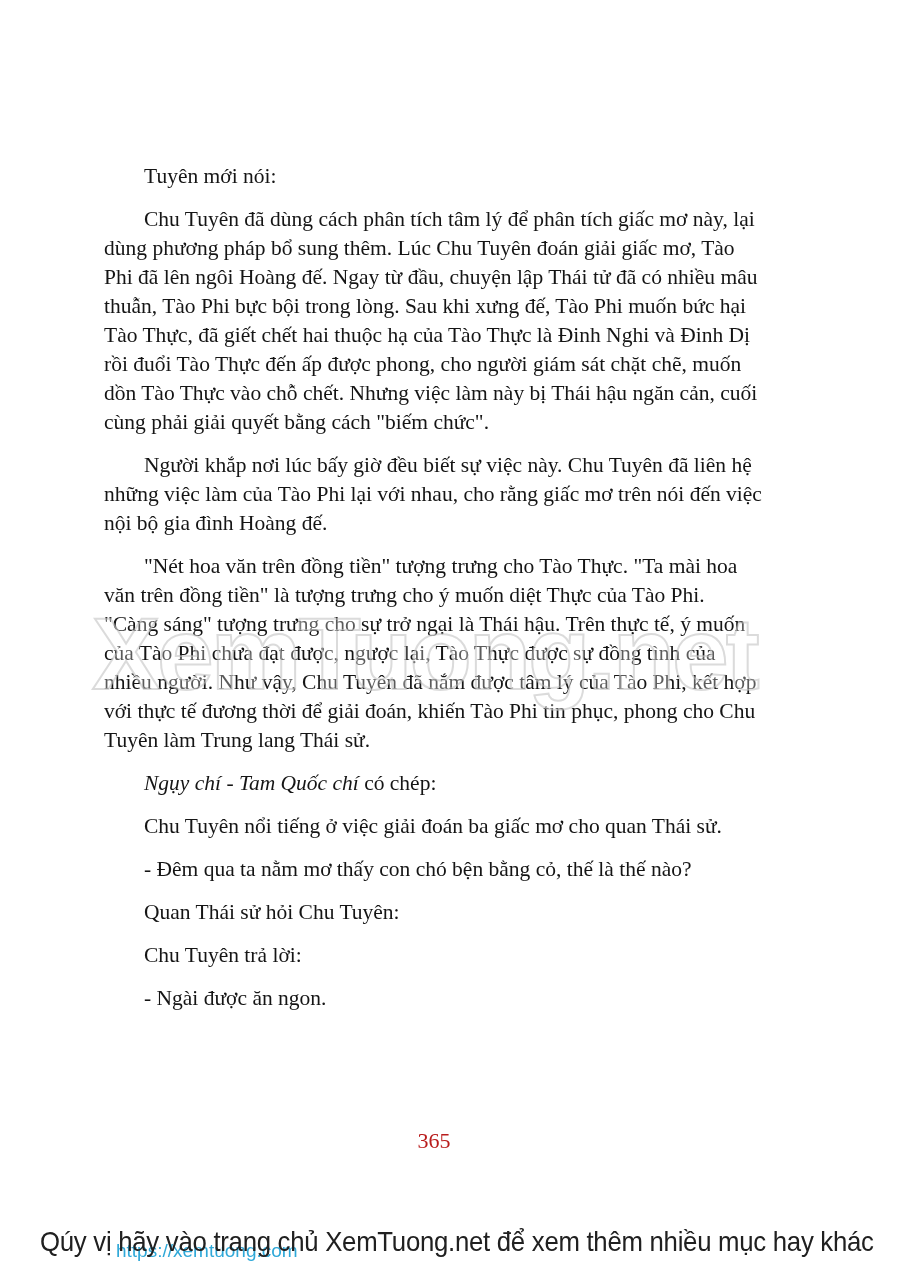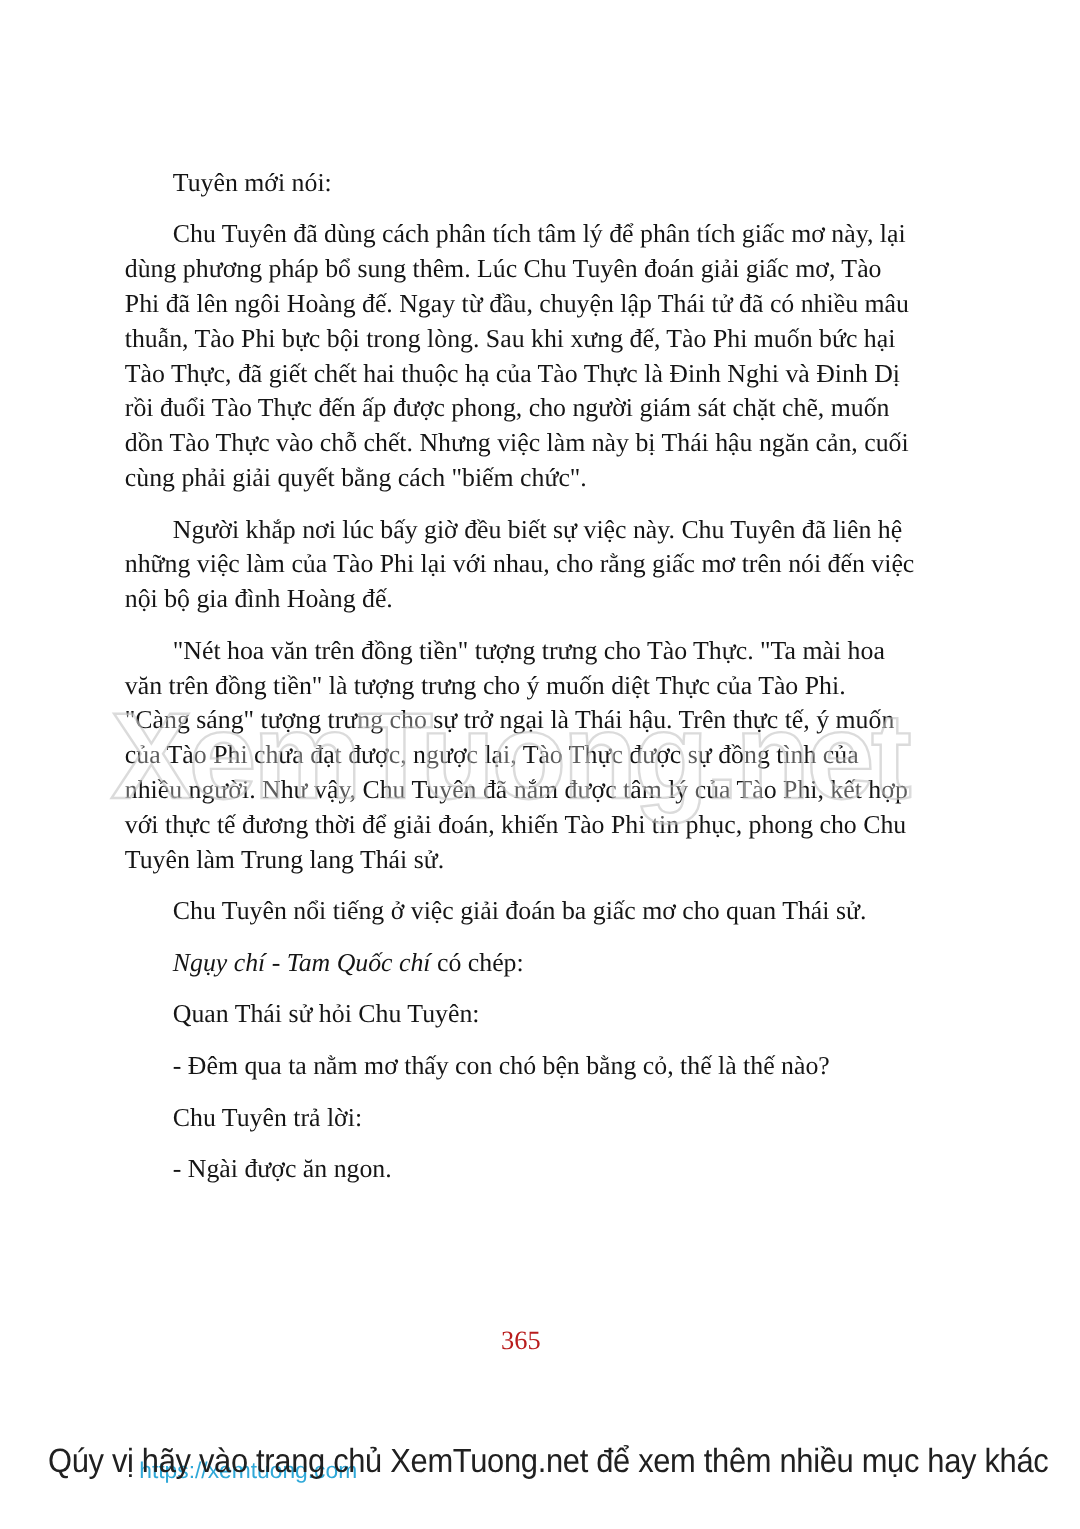--- a/index.html
+++ b/index.html
@@ -7,20 +7,21 @@
   body {
     background: #ffffff;
     font-family: "Liberation Serif", serif;
     position: relative;
     overflow: hidden;
   }
   .page {
     position: absolute;
     inset: 0;
     background: #ffffff;
+    margin-top: 24px;
   }
   .content {
     position: absolute;
     left: 104px;
     top: 138px;
     width: 660px;
     color: #151515;
     font-size: 21.5px;
     line-height: 29px;
     z-index: 1;
@@ -89,24 +90,24 @@
 </head>
 <body>
 
 <div class="page">
 
   <div class="content" id="paragraphs">
       <p><span class="seg-normal">Tuyên mới nói:</span></p>
       <p><span class="seg-normal">Chu Tuyên đã dùng cách phân tích tâm lý để phân tích giấc mơ này, lại dùng phương pháp bổ sung thêm. Lúc Chu Tuyên đoán giải giấc mơ, Tào Phi đã lên ngôi Hoàng đế. Ngay từ đầu, chuyện lập Thái tử đã có nhiều mâu thuẫn, Tào Phi bực bội trong lòng. Sau khi xưng đế, Tào Phi muốn bức hại Tào Thực, đã giết chết hai thuộc hạ của Tào Thực là Đinh Nghi và Đinh Dị rồi đuổi Tào Thực đến ấp được phong, cho người giám sát chặt chẽ, muốn dồn Tào Thực vào chỗ chết. Nhưng việc làm này bị Thái hậu ngăn cản, cuối cùng phải giải quyết bằng cách "biếm chức".</span></p>
       <p><span class="seg-normal">Người khắp nơi lúc bấy giờ đều biết sự việc này. Chu Tuyên đã liên hệ những việc làm của Tào Phi lại với nhau, cho rằng giấc mơ trên nói đến việc nội bộ gia đình Hoàng đế.</span></p>
       <p><span class="seg-normal">"Nét hoa văn trên đồng tiền" tượng trưng cho Tào Thực. "Ta mài hoa văn trên đồng tiền" là tượng trưng cho ý muốn diệt Thực của Tào Phi. "Càng sáng" tượng trưng cho sự trở ngại là Thái hậu. Trên thực tế, ý muốn của Tào Phi chưa đạt được, ngược lại, Tào Thực được sự đồng tình của nhiều người. Như vậy, Chu Tuyên đã nắm được tâm lý của Tào Phi, kết hợp với thực tế đương thời để giải đoán, khiến Tào Phi tin phục, phong cho Chu Tuyên làm Trung lang Thái sử.</span></p>
+      <p><span class="seg-italic">Ngụy chí - Tam Quốc chí</span><span class="seg-normal"> có chép:</span></p>
       <p><span class="seg-normal">Chu Tuyên nổi tiếng ở việc giải đoán ba giấc mơ cho quan Thái sử.</span></p>
-      <p><span class="seg-italic">Ngụy chí - Tam Quốc chí</span><span class="seg-normal"> có chép:</span></p>
+      <p><span class="seg-normal">- Đêm qua ta nằm mơ thấy con chó bện bằng cỏ, thế là thế nào?</span></p>
       <p><span class="seg-normal">Quan Thái sử hỏi Chu Tuyên:</span></p>
-      <p><span class="seg-normal">- Đêm qua ta nằm mơ thấy con chó bện bằng cỏ, thế là thế nào?</span></p>
       <p><span class="seg-normal">Chu Tuyên trả lời:</span></p>
       <p><span class="seg-normal">- Ngài được ăn ngon.</span></p>
     </div>
 
   <div class="watermark">XemTuong.net</div>
 
   <div class="page-number">365</div>
 
   <div class="footer">
     <span class="footer-link">https://xemtuong.com</span>

